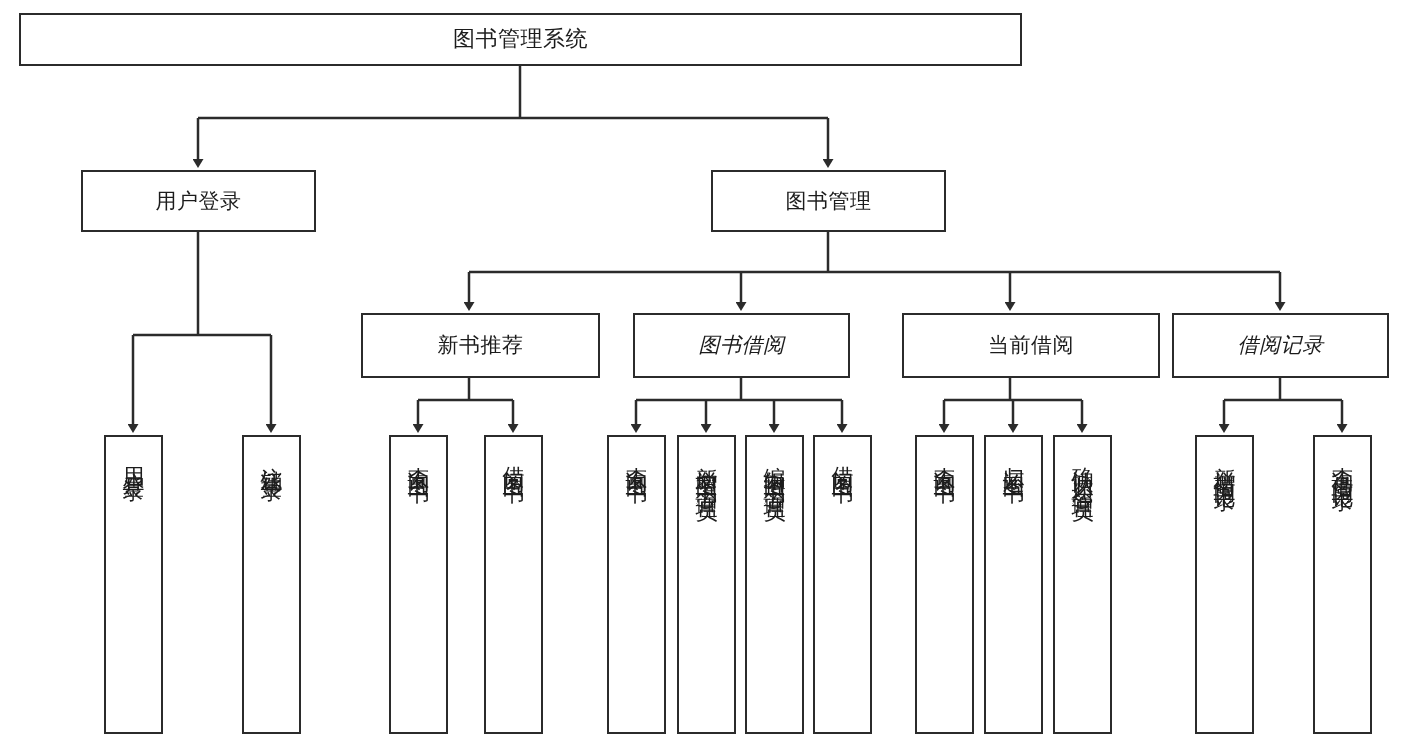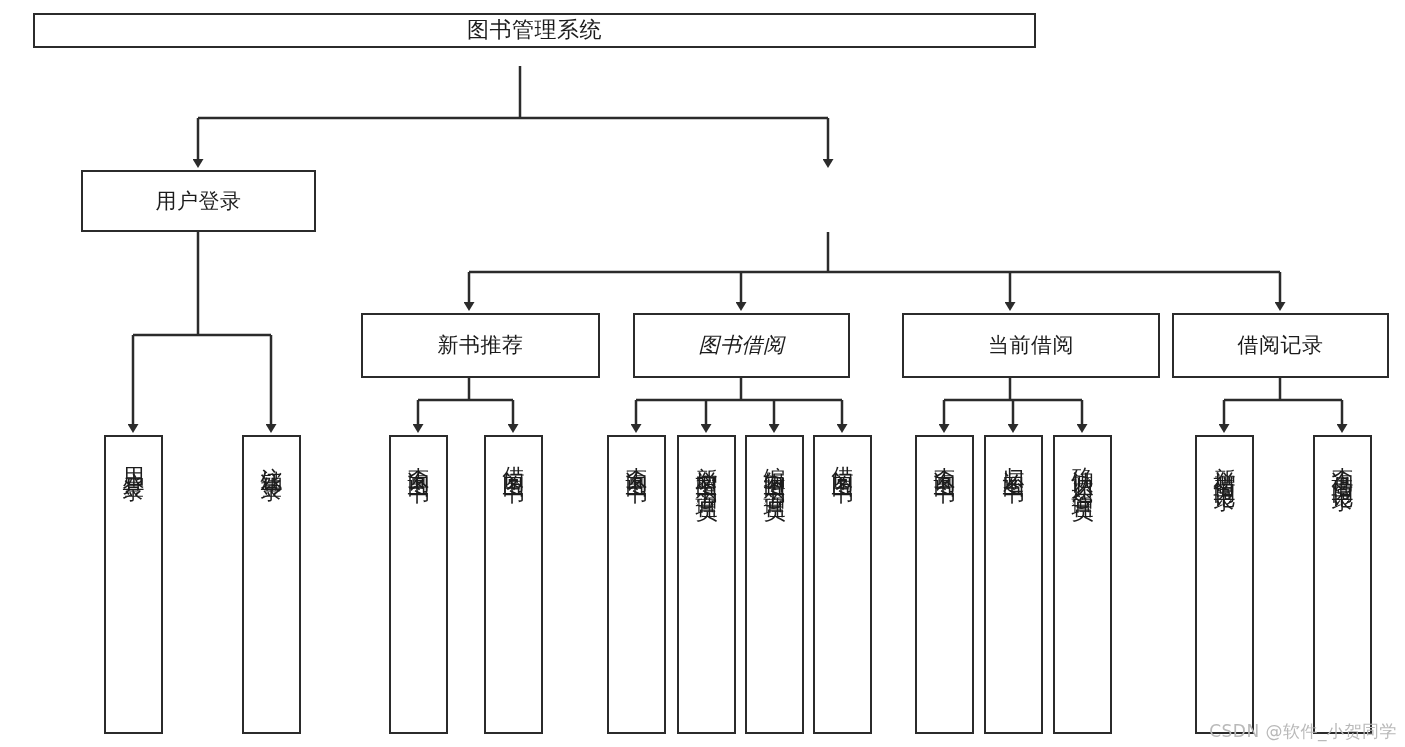--- a/index.html
+++ b/index.html
@@ -117,38 +117,41 @@
       <path d="M1013,400 L1013,425" marker-end="url(#arrow)"></path>
       <path d="M1082,400 L1082,425" marker-end="url(#arrow)"></path>
 
       <path d="M1280,378 L1280,400"></path>
       <path d="M1224,400 L1342,400"></path>
       <path d="M1224,400 L1224,425" marker-end="url(#arrow)"></path>
       <path d="M1342,400 L1342,425" marker-end="url(#arrow)"></path>
     </g>
   </svg>
 
-  <div class="node root" style="left:33px; top:13px; width:1003px; height:35px;">
+  <div class="node root" style="left:19px; top:13px; width:1003px; height:53px;">
     <span class="node-label">图书管理系统</span>
   </div>
 
   <div class="node" style="left:81px; top:170px; width:235px; height:62px;">
     <span class="node-label">用户登录</span>
+  </div>
+  <div class="node" style="left:711px; top:170px; width:235px; height:62px;">
+    <span class="node-label">图书管理</span>
   </div>
 
   <div class="node" style="left:361px; top:313px; width:239px; height:65px;">
     <span class="node-label">新书推荐</span>
   </div>
   <div class="node" style="left:633px; top:313px; width:217px; height:65px;font-style:italic;">
     <span class="node-label">图书借阅</span>
   </div>
   <div class="node" style="left:902px; top:313px; width:258px; height:65px;">
     <span class="node-label">当前借阅</span>
   </div>
-  <div class="node" style="left:1172px; top:313px; width:217px; height:65px;">
+  <div class="node" style="left:1172px; top:313px; width:217px; height:65px;font-style:italic;">
     <span class="node-label">借阅记录</span>
   </div>
 
   <div class="node leaf" style="left:104px; top:435px; width:59px; height:299px;">
     <span class="node-label">用户登录</span>
   </div>
   <div class="node leaf" style="left:242px; top:435px; width:59px; height:299px;">
     <span class="node-label">注销登录</span>
   </div>
 
@@ -182,15 +185,14 @@
     <span class="node-label">确认归还（管理员）</span>
   </div>
 
   <div class="node leaf" style="left:1195px; top:435px; width:59px; height:299px;">
     <span class="node-label">新增借阅记录</span>
   </div>
   <div class="node leaf" style="left:1313px; top:435px; width:59px; height:299px;">
     <span class="node-label">查询借阅记录</span>
   </div>
 
-  <div class="watermark">CSDN @软件_小贺同学</div>
 
 </div>
 
 </body></html>

